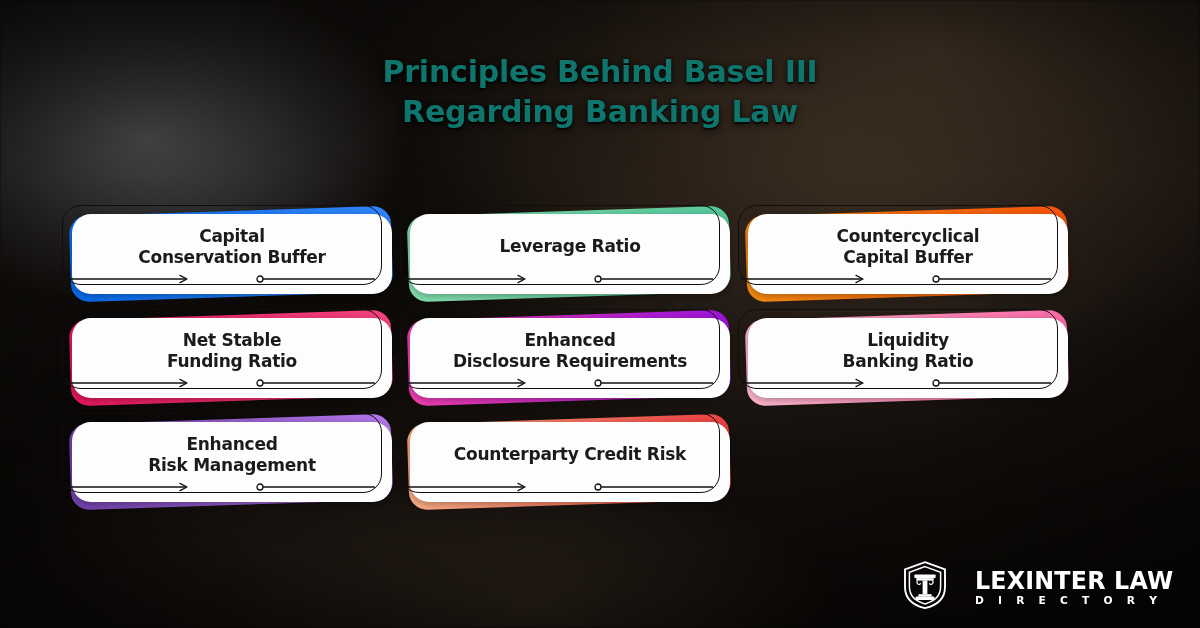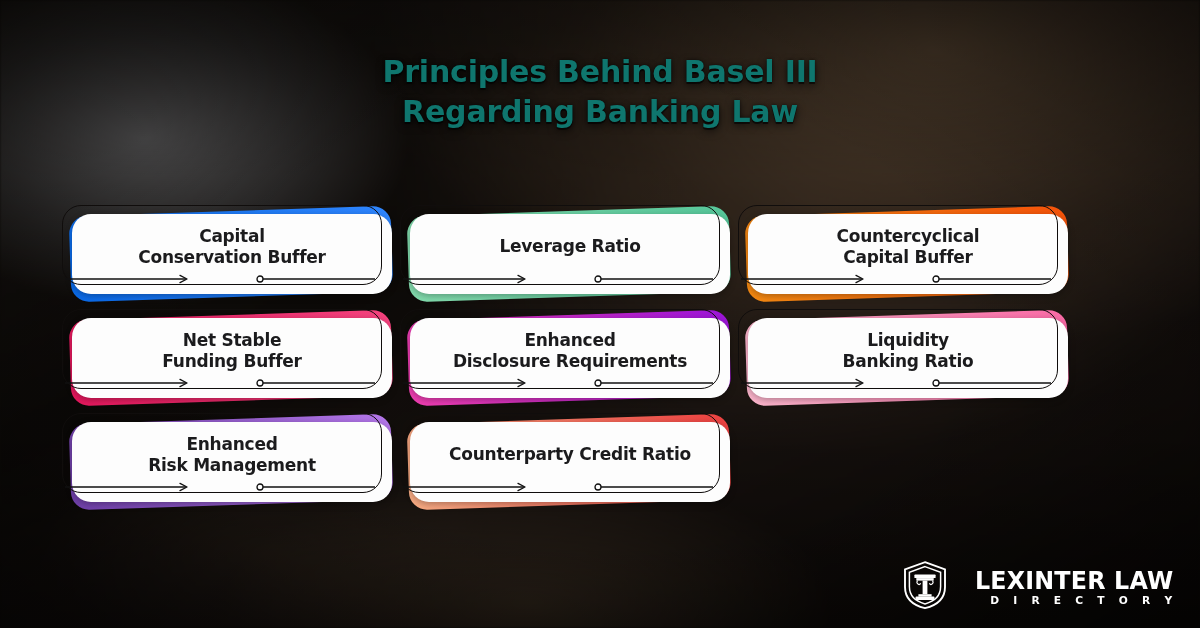--- a/index.html
+++ b/index.html
@@ -150,21 +150,20 @@
   }
 
   
   .logo {
     position:absolute;
     right:16px; bottom:14px;
     display:flex;
     align-items:center;
     gap:27px;
     z-index:7;
-    text-align:right;
   }
   .logo-shield { flex:0 0 auto; }
   .logo-text { display:flex; flex-direction:column; gap:2px; }
   .logo-name {
     font-family:"DejaVu Sans", sans-serif;
     font-weight:bold;
     font-size:25px;
     line-height:1;
     color:#ffffff;
     letter-spacing:0.2px;
@@ -252,21 +251,21 @@
 
     <div class="card-frame"></div>
   </div>
       <div class="card">
     <div class="card-slab" style="background:linear-gradient(255deg, #f5437e 0%, #e3175c 100%);"></div>
 
     <div class="card-body"></div>
 
     <div class="card-text">
       <div class="card-label">Net Stable
-Funding Buffer</div>
+Funding Ratio</div>
     </div>
 
     <svg class="card-connector" viewBox="0 0 318 14">
       <line x1="1" y1="7" x2="122" y2="7" stroke="#111111" stroke-width="1.3"></line>
       <path d="M116 3.4 L123 7 L116 10.6" fill="none" stroke="#111111" stroke-width="1.3" stroke-linecap="round" stroke-linejoin="round"></path>
       <circle cx="196" cy="7" r="3" fill="#ffffff" stroke="#111111" stroke-width="1.3"></circle>
       <line x1="199" y1="7" x2="311" y2="7" stroke="#111111" stroke-width="1.3"></line>
     </svg>
 
     <div class="card-frame"></div>
@@ -327,21 +326,21 @@
     </svg>
 
     <div class="card-frame"></div>
   </div>
       <div class="card">
     <div class="card-slab" style="background:linear-gradient(255deg, #ec4040 0%, #f7ac84 100%);"></div>
 
     <div class="card-body"></div>
 
     <div class="card-text">
-      <div class="card-label">Counterparty Credit Ratio</div>
+      <div class="card-label">Counterparty Credit Risk</div>
     </div>
 
     <svg class="card-connector" viewBox="0 0 318 14">
       <line x1="1" y1="7" x2="122" y2="7" stroke="#111111" stroke-width="1.3"></line>
       <path d="M116 3.4 L123 7 L116 10.6" fill="none" stroke="#111111" stroke-width="1.3" stroke-linecap="round" stroke-linejoin="round"></path>
       <circle cx="196" cy="7" r="3" fill="#ffffff" stroke="#111111" stroke-width="1.3"></circle>
       <line x1="199" y1="7" x2="311" y2="7" stroke="#111111" stroke-width="1.3"></line>
     </svg>
 
     <div class="card-frame"></div>

